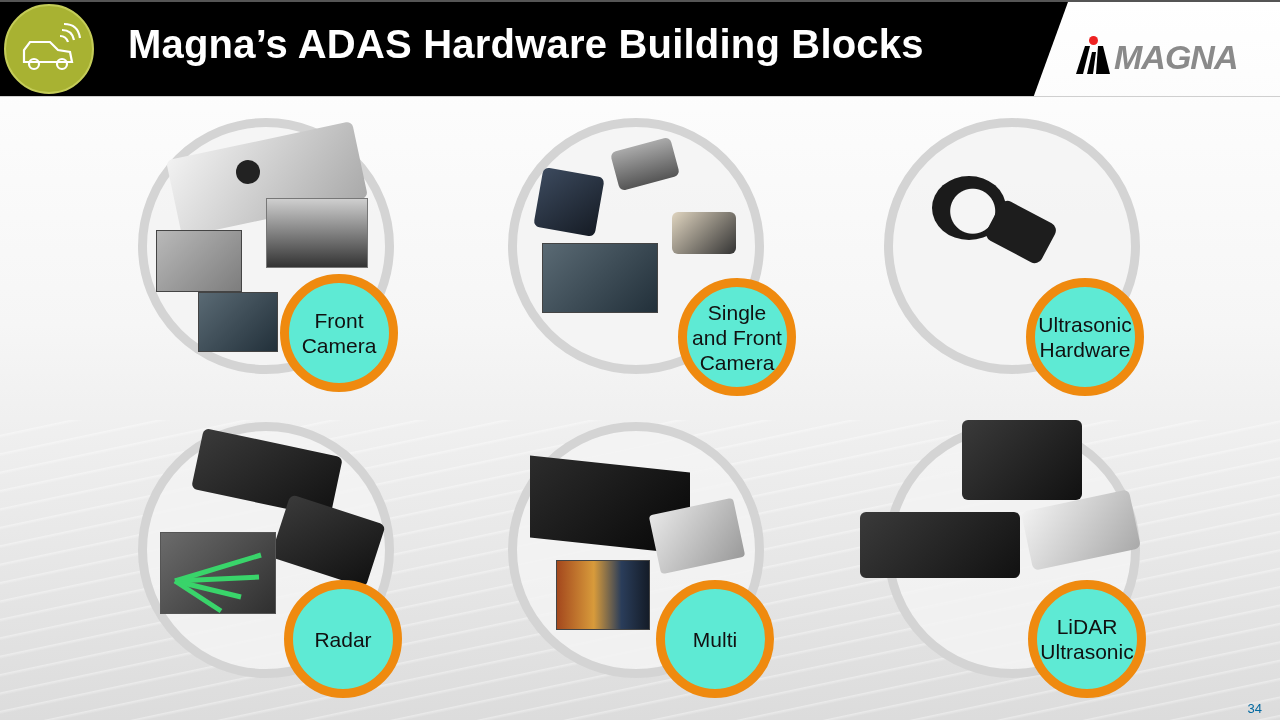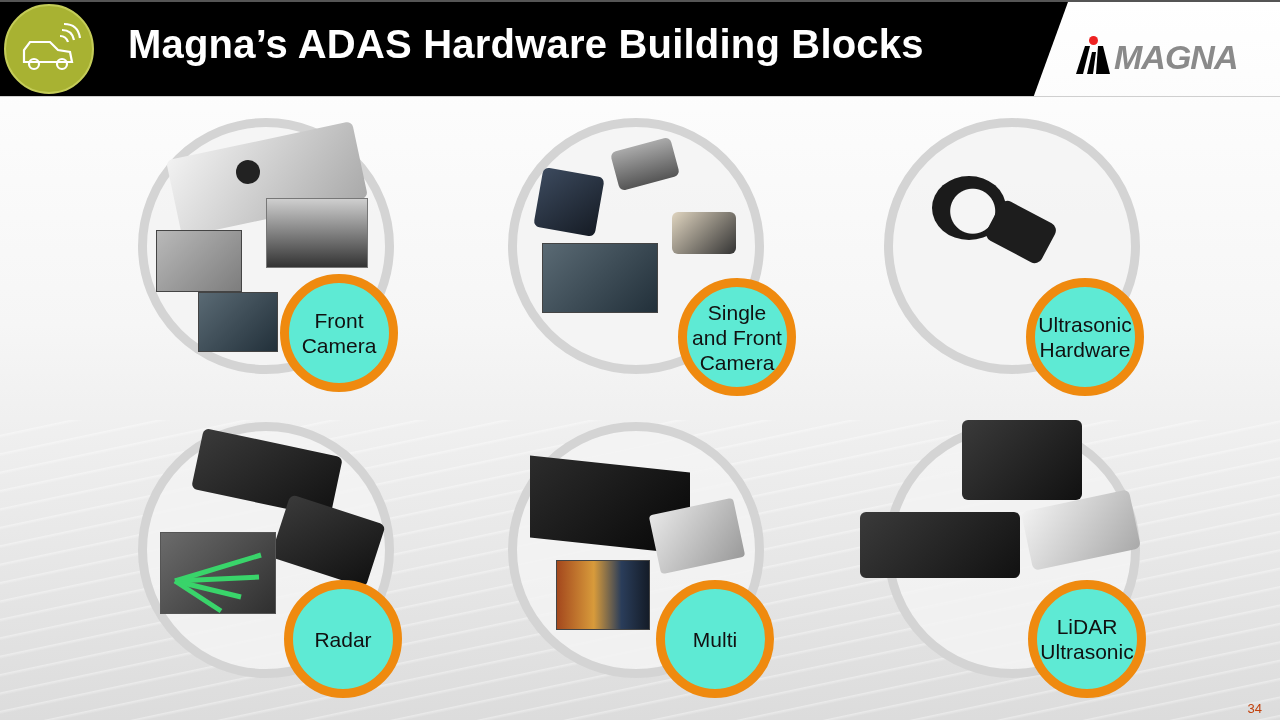--- a/index.html
+++ b/index.html
@@ -41,21 +41,21 @@
     .label-ring {
       position: absolute; width: 118px; height: 118px; border-radius: 50%;
       border: 9px solid #ef8a0f; background: #5eead4;
       display: flex; align-items: center; justify-content: center; text-align: center;
     }
     .label-ring span { font-size: 21px; line-height: 25px; color: #111; }
     .product { position: absolute; }
     .dark { background: linear-gradient(135deg, #3a3a3a, #111); border-radius: 6px; }
     .silver { background: linear-gradient(135deg, #f2f2f2, #a9a9a9); border-radius: 6px; }
     .screen { background: linear-gradient(135deg, #5a6a74, #22303a); border: 1px solid #444; }
-    .page-number { position: absolute; right: 18px; bottom: 4px; font-size: 13px; color: #c2410c; }
+    .page-number { position: absolute; right: 18px; bottom: 4px; font-size: 13px; color: #0369a1; }
   </style>
 </head>
 <body>
 
 <div class="top-border"></div>
 <div class="header-black"></div>
 <div class="header-line"></div>
 
 <div class="icon-badge">
   <svg width="62" height="56" viewBox="0 0 62 56" fill="none" stroke="#fff" stroke-width="2.2">

